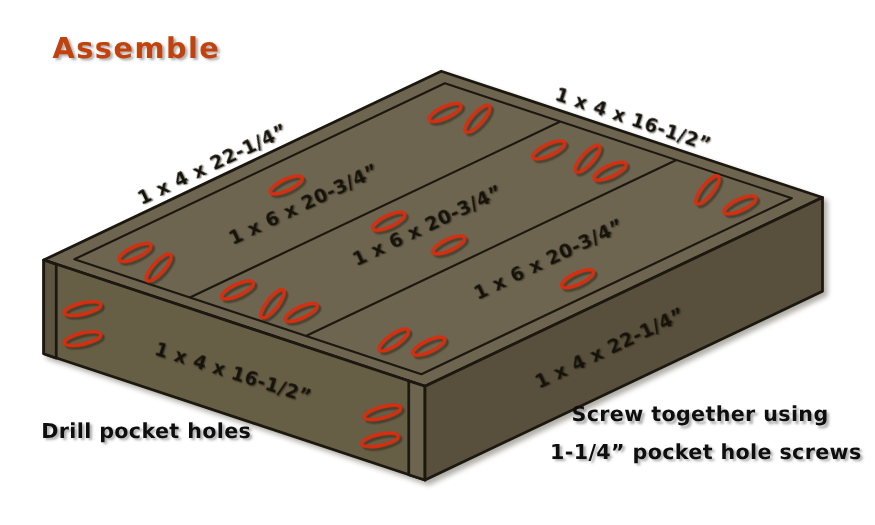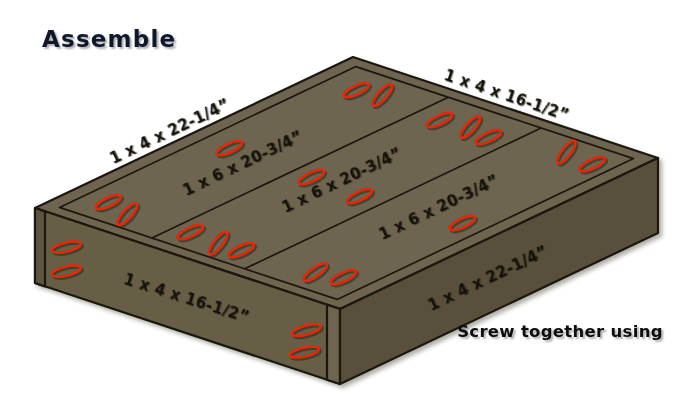--- a/index.html
+++ b/index.html
@@ -17,21 +17,21 @@
   .boxgroup{filter:drop-shadow(3px 3px 2px rgba(80,76,60,0.45));}
   .holes ellipse{fill:none;stroke-width:2.7;}
   .holes{filter:drop-shadow(2.5px 2.5px 0.5px rgba(45,40,24,0.55));}
   .woodlabel{
     font-family:"DejaVu Sans",sans-serif;
     font-weight:bold;font-size:15px;letter-spacing:0.4px;
     fill:#15120a;text-anchor:middle;
     filter:drop-shadow(1.5px 1.5px 0.5px rgba(25,20,8,0.45));
   }
   .title-line{
-    position:absolute;color:#0f172a;font-weight:bold;font-size:23px;
+    position:absolute;color:#c2410c;font-weight:bold;font-size:23px;
     letter-spacing:1.2px;text-shadow:2px 2px 2px rgba(110,110,110,0.55);
     white-space:nowrap;
   }
   .note{
     position:absolute;color:#0e0e0e;font-weight:bold;font-size:16.5px;
     letter-spacing:0.3px;text-shadow:2px 2px 2px rgba(110,110,110,0.55);
     white-space:nowrap;
   }
 </style>
 </head>
@@ -92,15 +92,17 @@
       <text class="woodlabel" transform="translate(245,168) rotate(-25.5)">1 x 6 x 20-3/4”</text>
       <text class="woodlabel" transform="translate(344,185) rotate(-25.5)">1 x 6 x 20-3/4”</text>
       <text class="woodlabel" transform="translate(441,212) rotate(-25.5)">1 x 6 x 20-3/4”</text>
       <text class="woodlabel" transform="translate(185,303) rotate(17.5)">1 x 4 x 16-1/2”</text>
       <text class="woodlabel" transform="translate(490,283) rotate(-25.5)">1 x 4 x 22-1/4”</text>
     </g>
   </svg>
 
   <div class="title-line" style="left:42px;top:26px;">Assemble</div>
 
+  <div class="note" style="left:33px;top:335px;">Drill pocket holes</div>
   <div class="note" style="left:445px;top:322px;width:230px;text-align:center;">Screw together using</div>
+  <div class="note" style="left:440px;top:352px;width:240px;text-align:center;">1-1/4” pocket hole screws</div>
 
 </div>
 
 </body></html>

